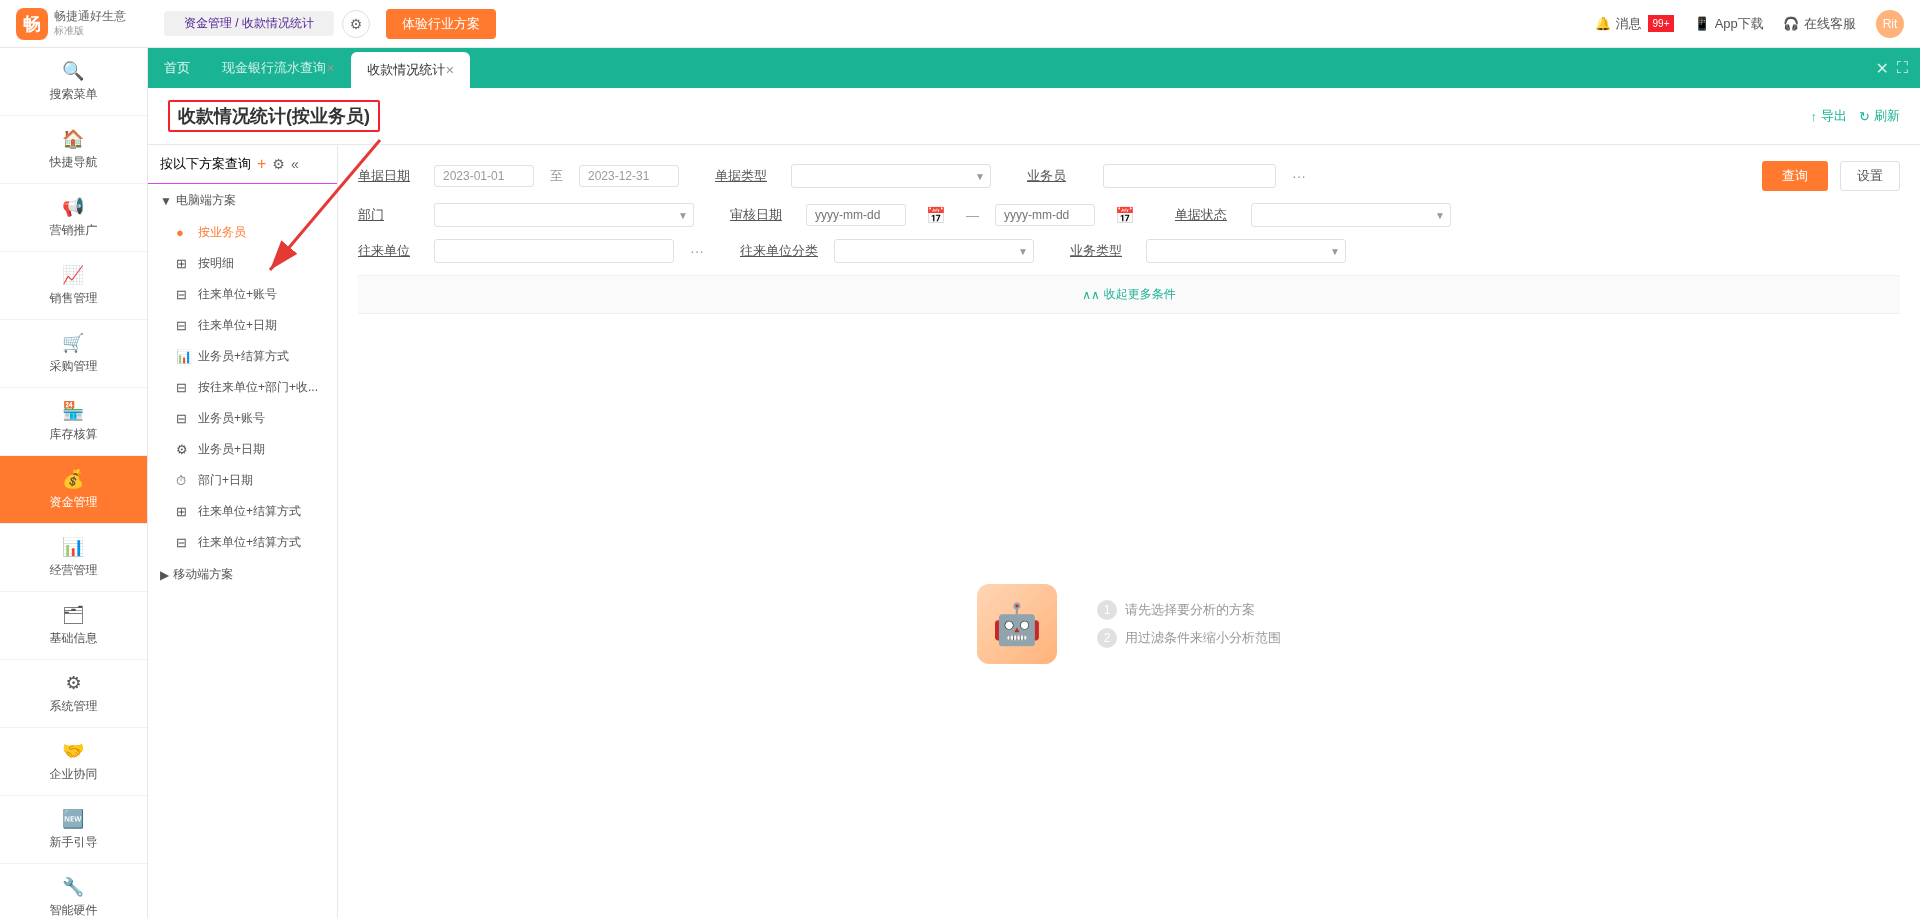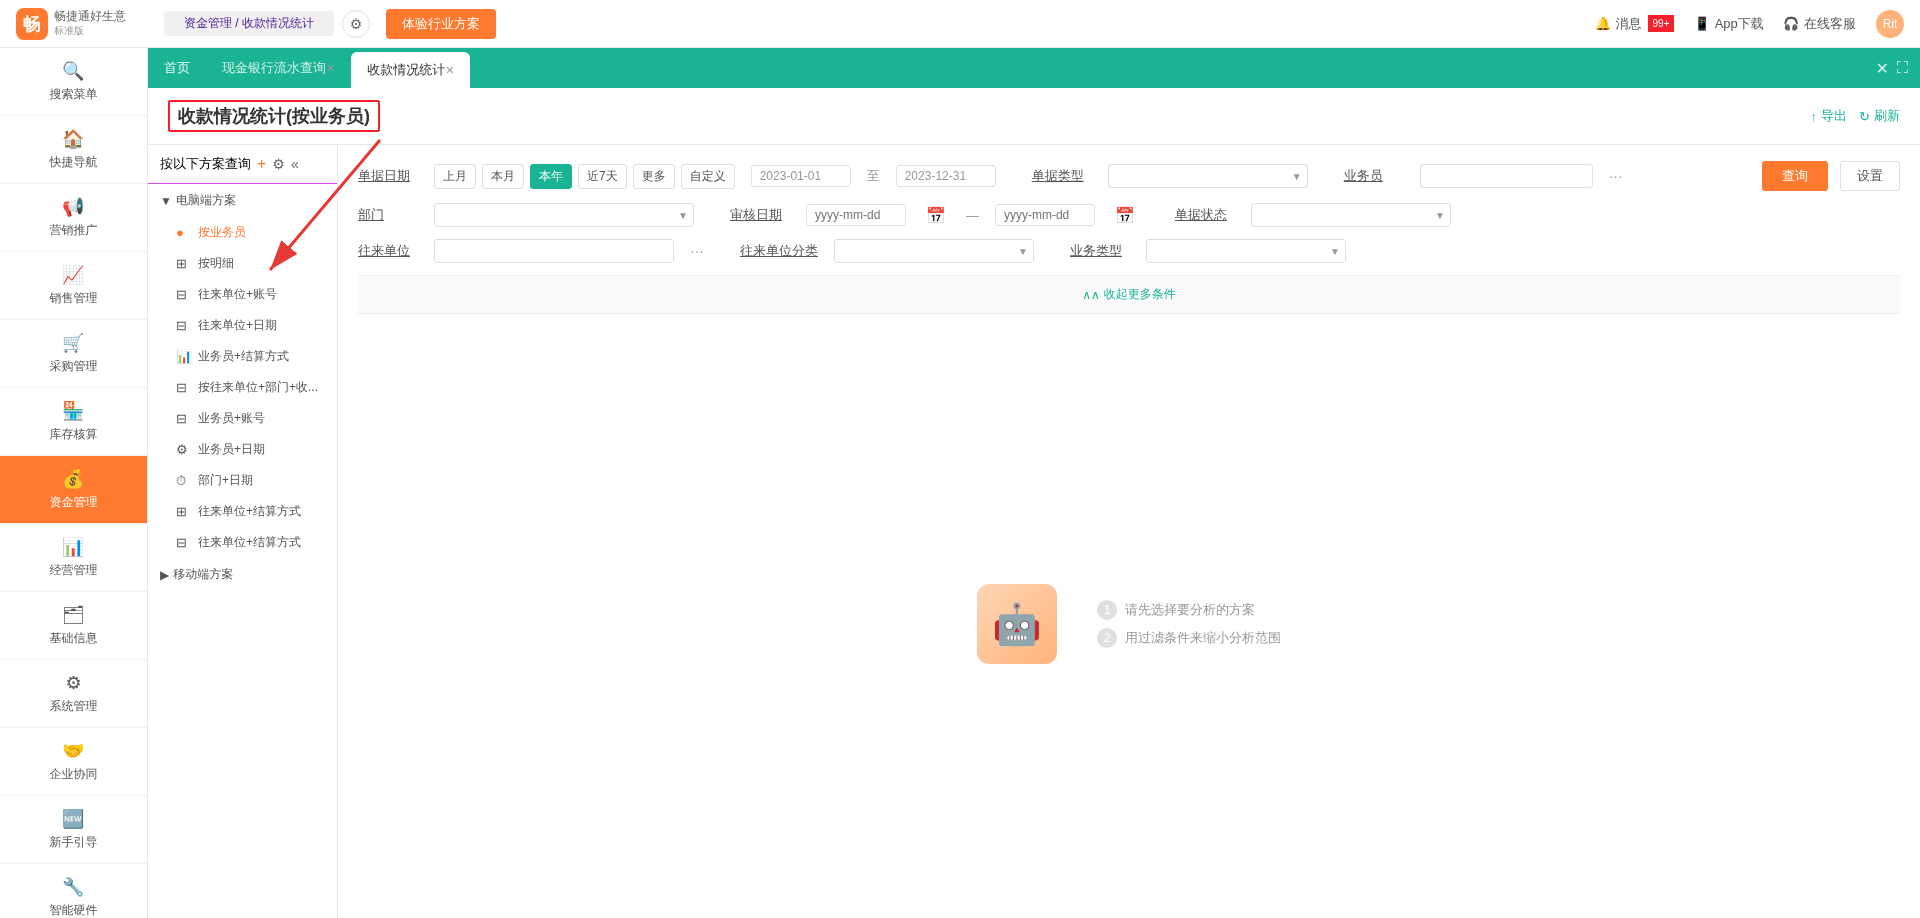--- a/index.html
+++ b/index.html
@@ -538,28 +538,20 @@
           <span>移动端方案</span>
         </div>
       </div>
 
       <div style="flex:1;display:flex;flex-direction:column;overflow:hidden;">
 
         <div class="filter-area" style="flex:none;max-height:300px;">
 
           <div class="filter-row">
             <span class="filter-label">单据日期</span>
-            <div class="filter-date-group">
-              <button class="date-quick-btn">上月</button>
-              <button class="date-quick-btn">本月</button>
-              <button class="date-quick-btn active">本年</button>
-              <button class="date-quick-btn">近7天</button>
-              <button class="date-quick-btn">更多</button>
-              <button class="date-quick-btn">自定义</button>
-            </div>
             <input class="date-input" type="text" value="2023-01-01" style="">
             <span class="dash">至</span>
             <input class="date-input" type="text" value="2023-12-31" style="">
 
             <span class="filter-label" style="margin-left:20px;">单据类型</span>
             <div class="filter-select-wrap">
               <select class="filter-select" style="min-width:200px;">
                 <option></option>
               </select>
               <span class="chevron">▼</span>

